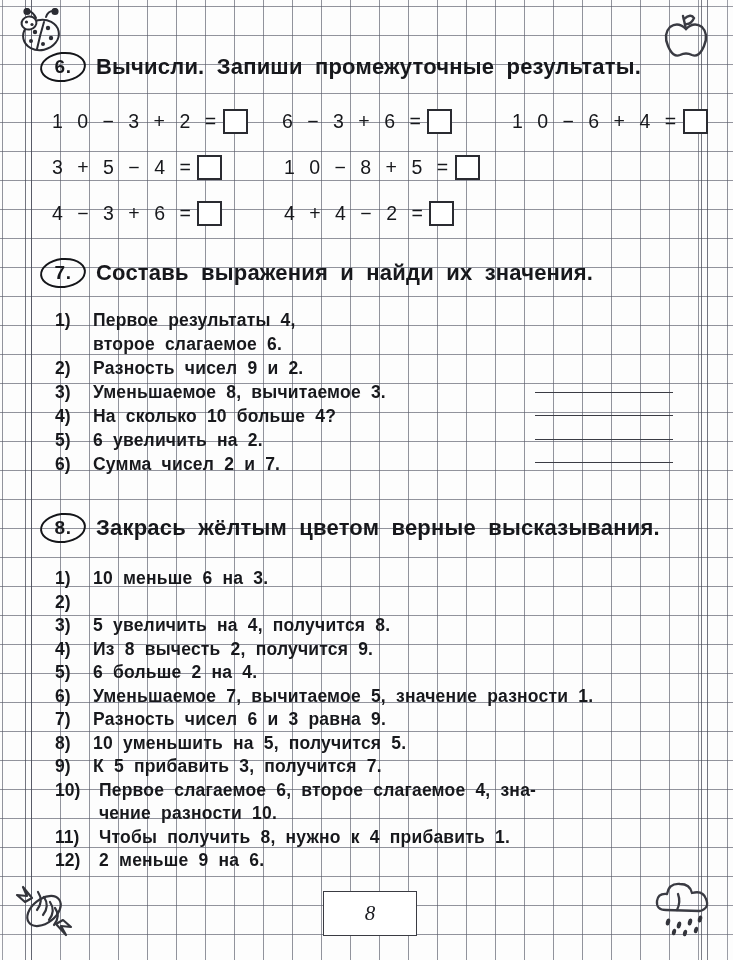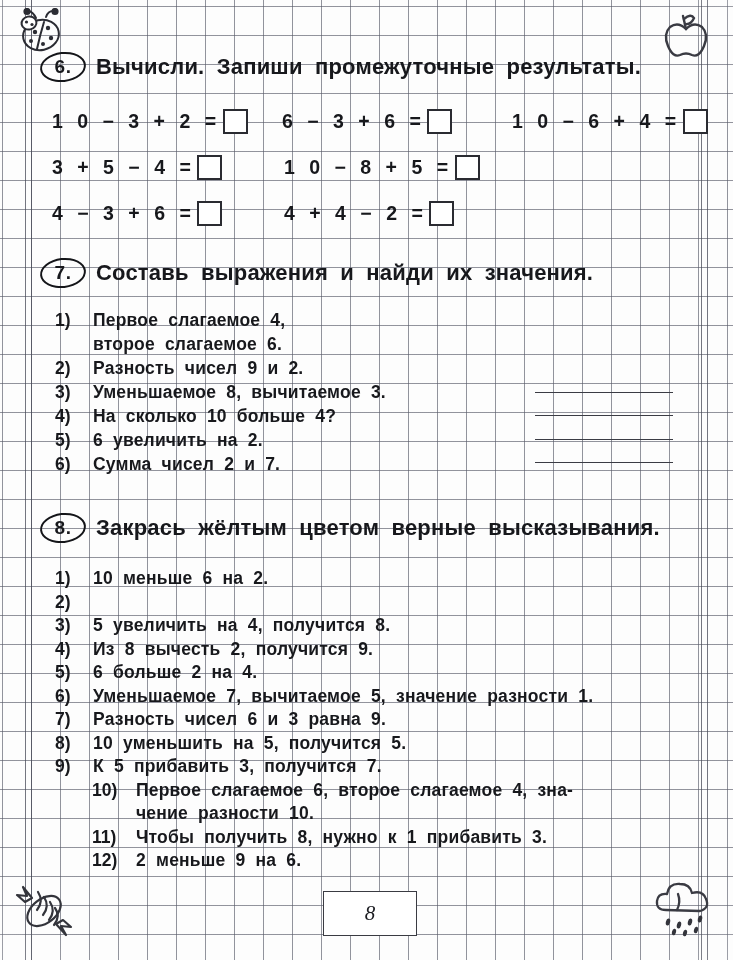--- a/index.html
+++ b/index.html
@@ -109,21 +109,21 @@
   }
   .expr-row {
     display: flex;
     height: 46px;
     align-items: center;
   }
   .expr-cell {
     display: flex;
     align-items: center;
     font-size: 19.5px;
-    font-weight: bold;
+    font-weight: normal;
     color: #17181c;
   }
   .expr-cell.c1 { width: 232px; }
   .expr-cell.c2 { width: 232px; }
   .expr-cell.c3 { width: 180px; }
   .expr-text { letter-spacing: 4.5px; white-space: nowrap; }
   .ans-box {
     display: inline-block;
     width: 21px;
     height: 21px;
@@ -142,21 +142,21 @@
     font-size: 17.5px;
     font-weight: bold;
     color: #17181c;
     white-space: nowrap;
   }
   .li .n {
     width: 38px;
     flex: none;
     text-align: left;
   }
-  .li .n.wide { width: 44px; margin-left: 37px; }
+  .li .n.wide { width: 44px; }
   .li .t { word-spacing: 5px; letter-spacing: 0.2px; }
   .li.cont .n { visibility: hidden; }
 
   #list7 { left: 55px; top: 310px; }
   #list7 .li { height: 24px; }
   #list8 { left: 55px; top: 568px; }
 
   
   .answer-lines {
     position: absolute;
@@ -263,21 +263,21 @@
           <span class="ell"></span>
           <span class="lbl">7.</span>
         </span>
         <span class="task-title">Составь  выражения  и  найди  их  значения.</span>
       </div>
     </div>
 
     <div class="list" id="list7">
       <div class="li">
         <span class="n">1)</span>
-        <span class="t">Первое  слагаемое  4,</span>
+        <span class="t">Первое  результаты  4,</span>
       </div>
       <div class="li cont">
         <span class="n"></span>
         <span class="t">второе  слагаемое  6.</span>
       </div>
       <div class="li">
         <span class="n">2)</span>
         <span class="t">Разность  чисел  9  и  2.</span>
       </div>
       <div class="li">
@@ -311,21 +311,21 @@
           <span class="ell"></span>
           <span class="lbl">8.</span>
         </span>
         <span class="task-title">Закрась  жёлтым  цветом  верные  высказывания.</span>
       </div>
     </div>
 
     <div class="list" id="list8">
       <div class="li">
         <span class="n">1)</span>
-        <span class="t">10  меньше  6  на  2.</span>
+        <span class="t">10  меньше  6  на  3.</span>
       </div>
       <div class="li">
         <span class="n">2)</span>
       </div>
       <div class="li">
         <span class="n">3)</span>
         <span class="t">5  увеличить  на  4,  получится  8.</span>
       </div>
       <div class="li">
         <span class="n">4)</span>
@@ -354,21 +354,21 @@
       <div class="li">
         <span class="n wide">10)</span>
         <span class="t">Первое  слагаемое  6,  второе  слагаемое  4,  зна-</span>
       </div>
       <div class="li cont">
         <span class="n wide"></span>
         <span class="t">чение  разности  10.</span>
       </div>
       <div class="li">
         <span class="n wide">11)</span>
-        <span class="t">Чтобы  получить  8,  нужно  к  1  прибавить  3.</span>
+        <span class="t">Чтобы  получить  8,  нужно  к  4  прибавить  1.</span>
       </div>
       <div class="li">
         <span class="n wide">12)</span>
         <span class="t">2  меньше  9  на  6.</span>
       </div>
     </div>
 
     <div id="page-num-box">
       <span class="pn">8</span>
     </div>

